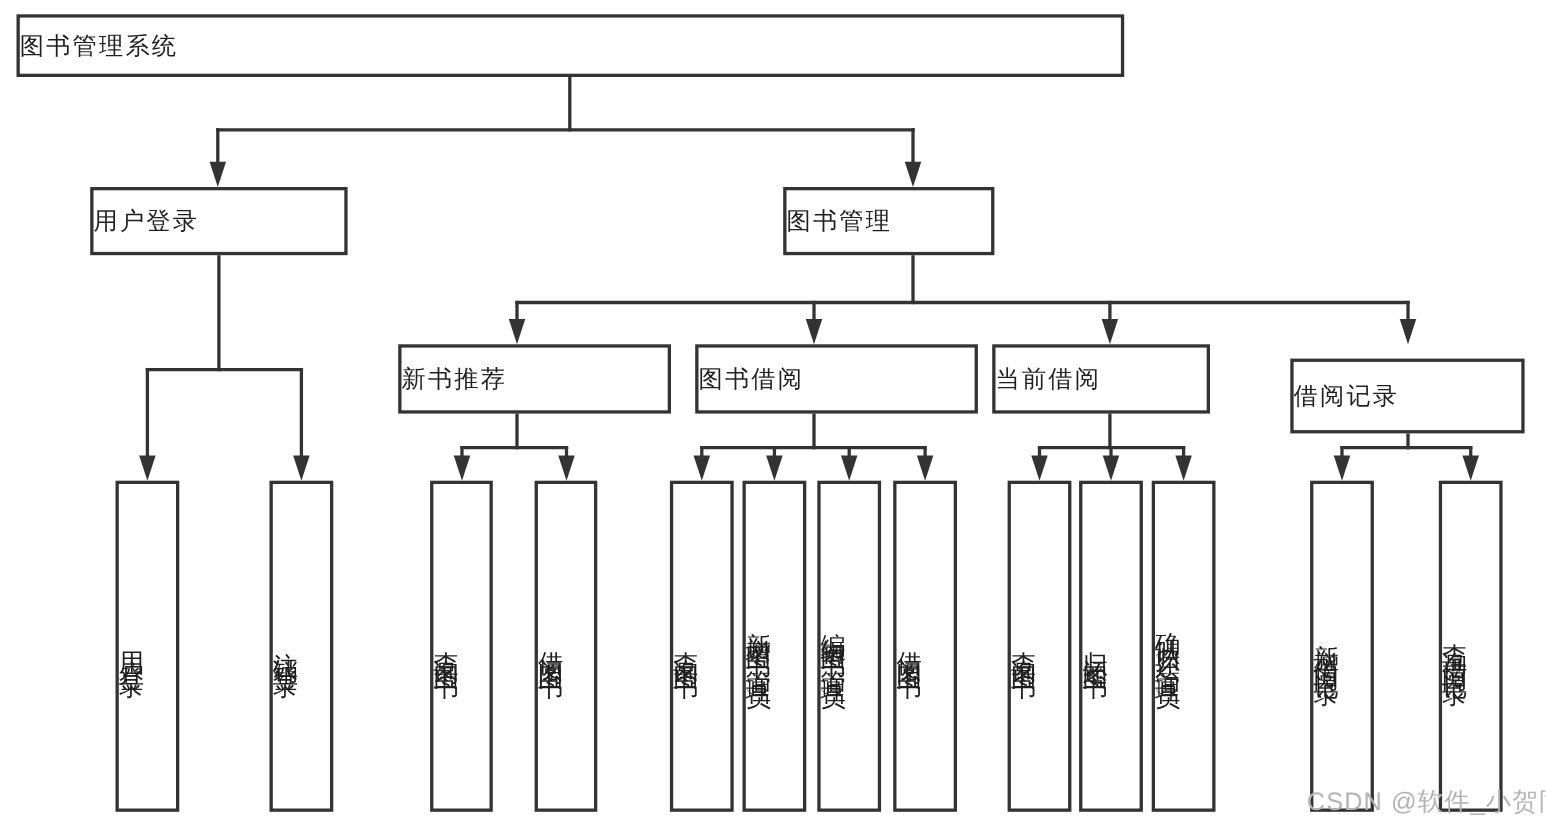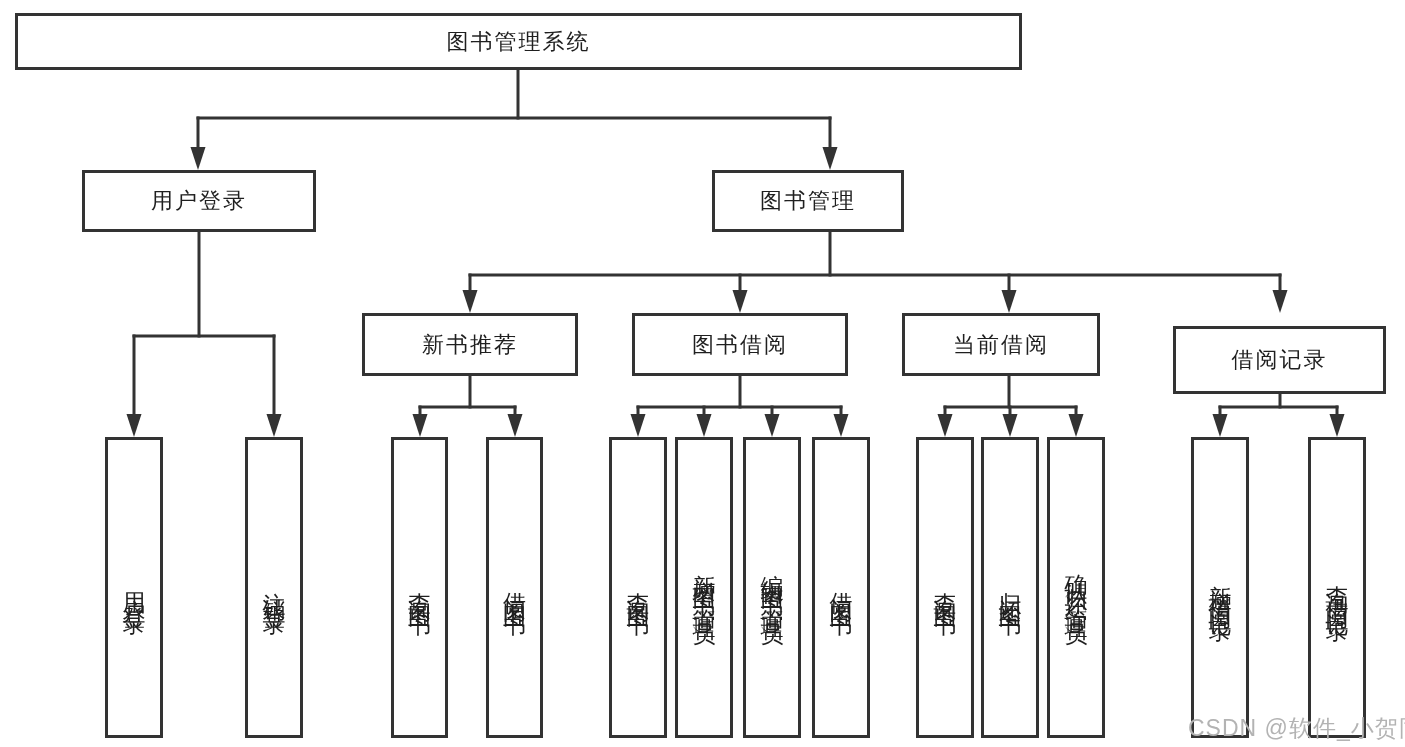--- a/index.html
+++ b/index.html
@@ -16,21 +16,21 @@
     left: 0; top: 0;
     width: 1405px; height: 747px;
   }
   .node {
     position: absolute;
     box-sizing: border-box;
     background: #ffffff;
     border: 3px solid var(--line, #333333);
     display: flex;
     align-items: center;
-    justify-content: center;
+    justify-content: flex-start;
     color: var(--text, #1f1f1f);
   }
   .node.h span {
     font-size: 22px;
     letter-spacing: 2px;
     white-space: nowrap;
     line-height: 1;
   }
   .node.v span {
     writing-mode: vertical-rl;
@@ -113,24 +113,24 @@
   <div class="nodes-layer" id="nodes">
       <div class="node h" style="left: 15px; top: 13px; width: 1007px; height: 57px;">
         <span>图书管理系统</span>
       </div>
       <div class="node h" style="left: 82px; top: 170px; width: 234px; height: 62px;">
         <span>用户登录</span>
       </div>
       <div class="node h" style="left: 712px; top: 170px; width: 192px; height: 62px;">
         <span>图书管理</span>
       </div>
-      <div class="node h" style="left: 362px; top: 313px; width: 216px; height: 63px;">
+      <div class="node h" style="left: 362px; top: 313px; width: 248px; height: 63px;">
         <span>新书推荐</span>
       </div>
-      <div class="node h" style="left: 632px; top: 313px; width: 216px; height: 63px;">
+      <div class="node h" style="left: 632px; top: 313px; width: 257px; height: 63px;">
         <span>图书借阅</span>
       </div>
       <div class="node h" style="left: 902px; top: 313px; width: 198px; height: 63px;">
         <span>当前借阅</span>
       </div>
       <div class="node h" style="left: 1173px; top: 326px; width: 213px; height: 68px;">
         <span>借阅记录</span>
       </div>
       <div class="node v" style="left: 105px; top: 437px; width: 58px; height: 301px;">
         <span>用户登录</span>

